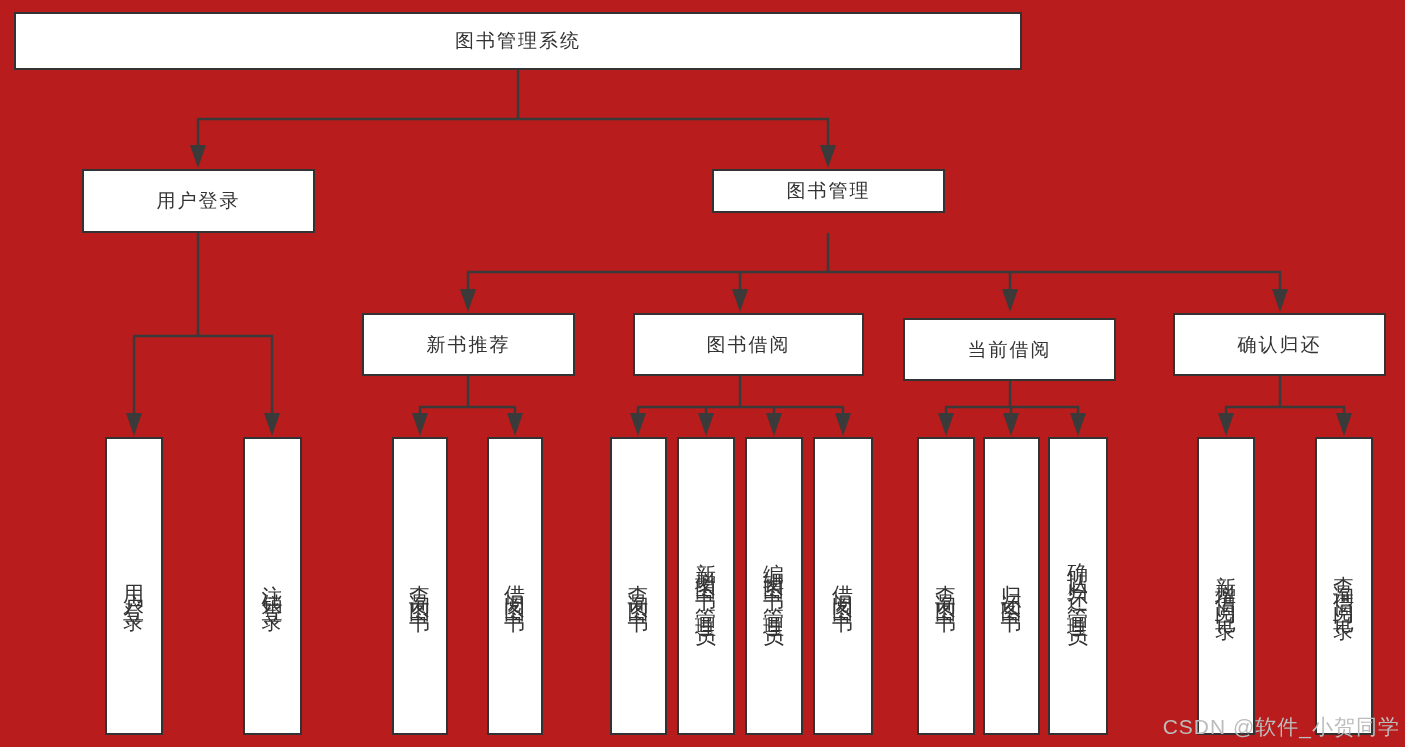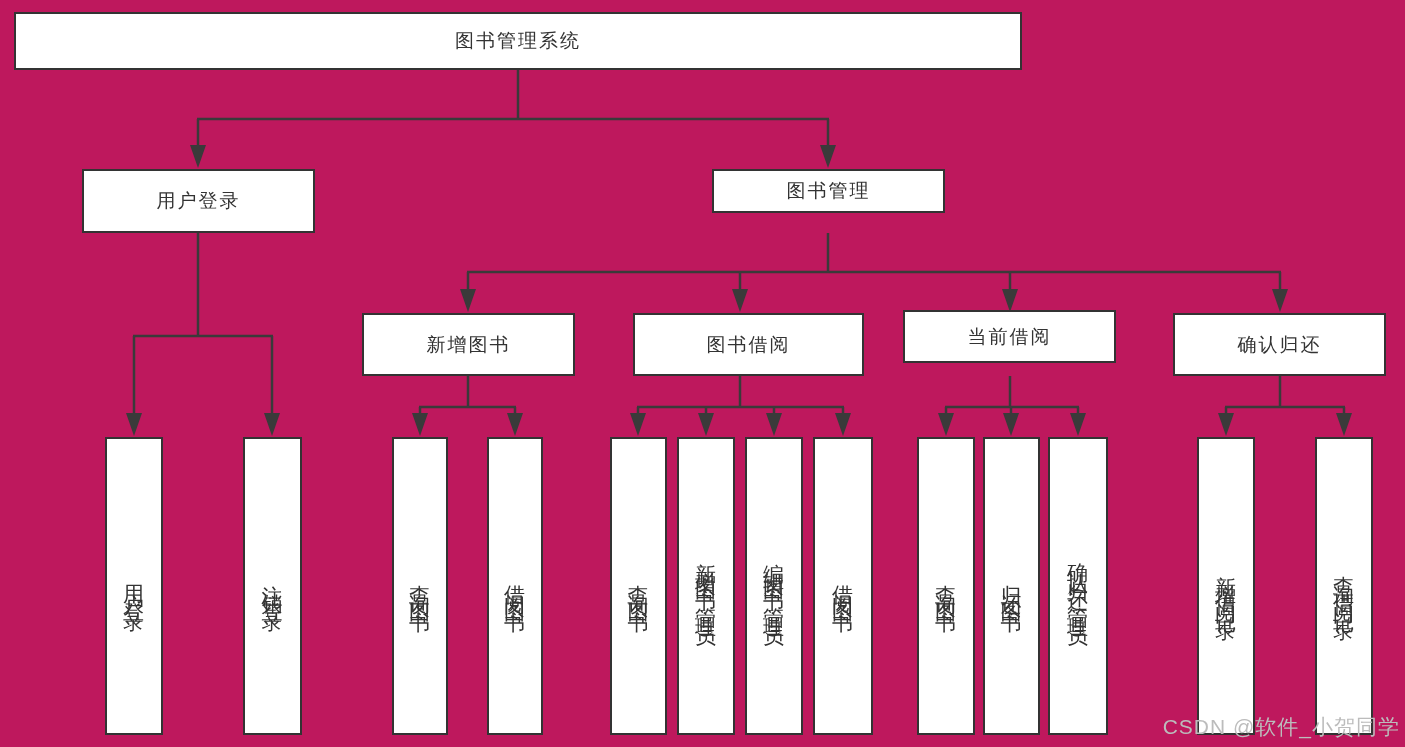--- a/index.html
+++ b/index.html
@@ -1,21 +1,21 @@
 <!DOCTYPE html>
 <html><head>
 <meta charset="utf-8">
 <style>
   html, body { margin: 0; padding: 0; background: #ffffff; }
   body { font-family: "Liberation Sans", "DejaVu Sans", sans-serif; }
   .stage {
     position: relative;
     width: 1405px;
     height: 747px;
-    background: #be185d;
+    background: #b91c1c;
     overflow: hidden;
     text-decoration: underline;
   }
   .connectors {
     position: absolute;
     left: 0; top: 0;
     width: 1405px; height: 747px;
   }
   .box {
     position: absolute;
@@ -129,26 +129,26 @@
   </div>
 
   <div class="box" style="left:82px; top:169px; width:233px; height:64px;">
     <span class="hlabel">用户登录</span>
   </div>
   <div class="box" style="left:712px; top:169px; width:233px; height:44px;">
     <span class="hlabel">图书管理</span>
   </div>
 
   <div class="box" style="left:362px; top:313px; width:213px; height:63px;">
-    <span class="hlabel">新增图书</span>
+    <span class="hlabel">新书推荐</span>
   </div>
   <div class="box" style="left:633px; top:313px; width:231px; height:63px;">
     <span class="hlabel">图书借阅</span>
   </div>
-  <div class="box" style="left:903px; top:310px; width:213px; height:53px;">
+  <div class="box" style="left:903px; top:318px; width:213px; height:63px;">
     <span class="hlabel">当前借阅</span>
   </div>
   <div class="box" style="left:1173px; top:313px; width:213px; height:63px;">
     <span class="hlabel">确认归还</span>
   </div>
 
   <div class="box leaf-box" style="left:105px; top:437px; width:58px; height:298px;">
     <span class="vtext">用户登录</span>
   </div>
   <div class="box leaf-box" style="left:243px; top:437px; width:59px; height:298px;">

